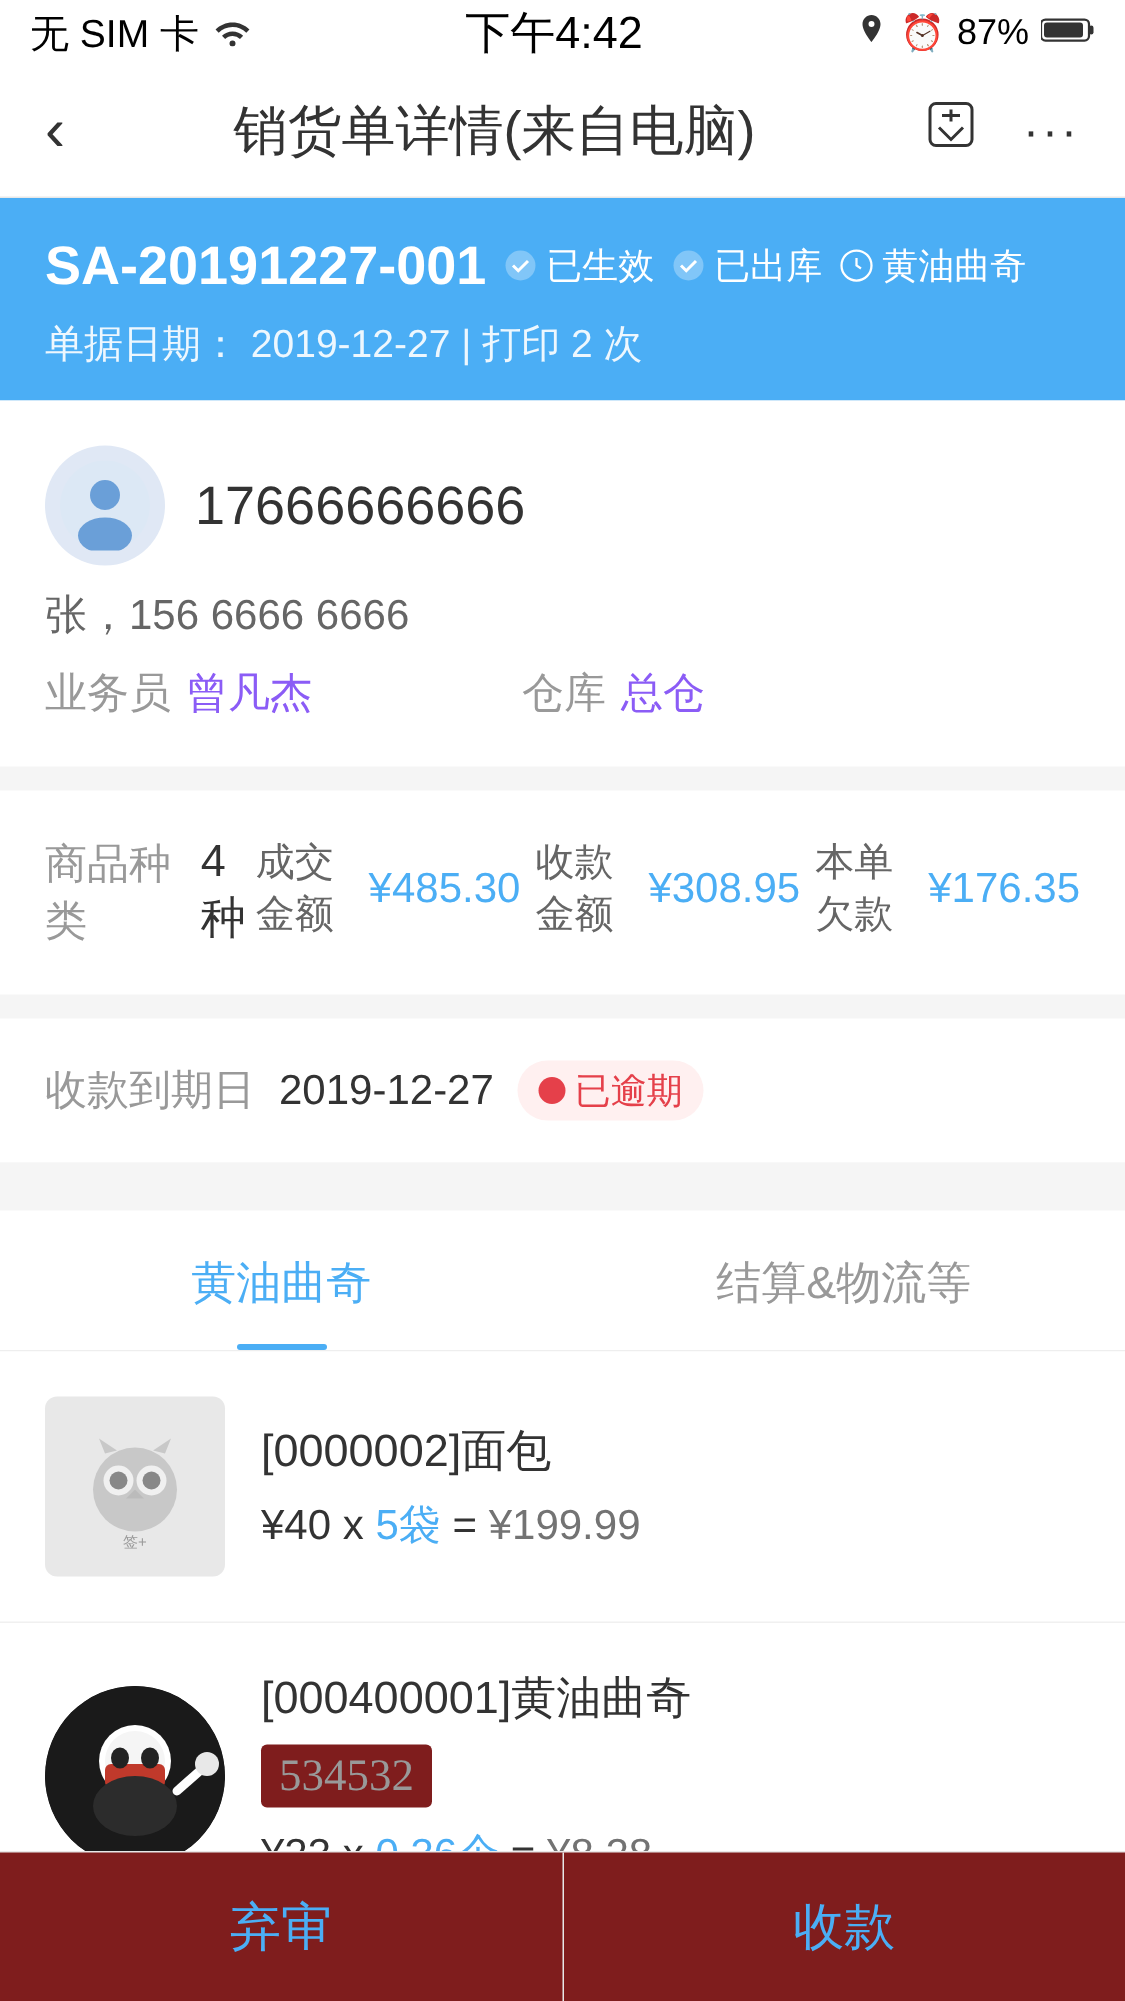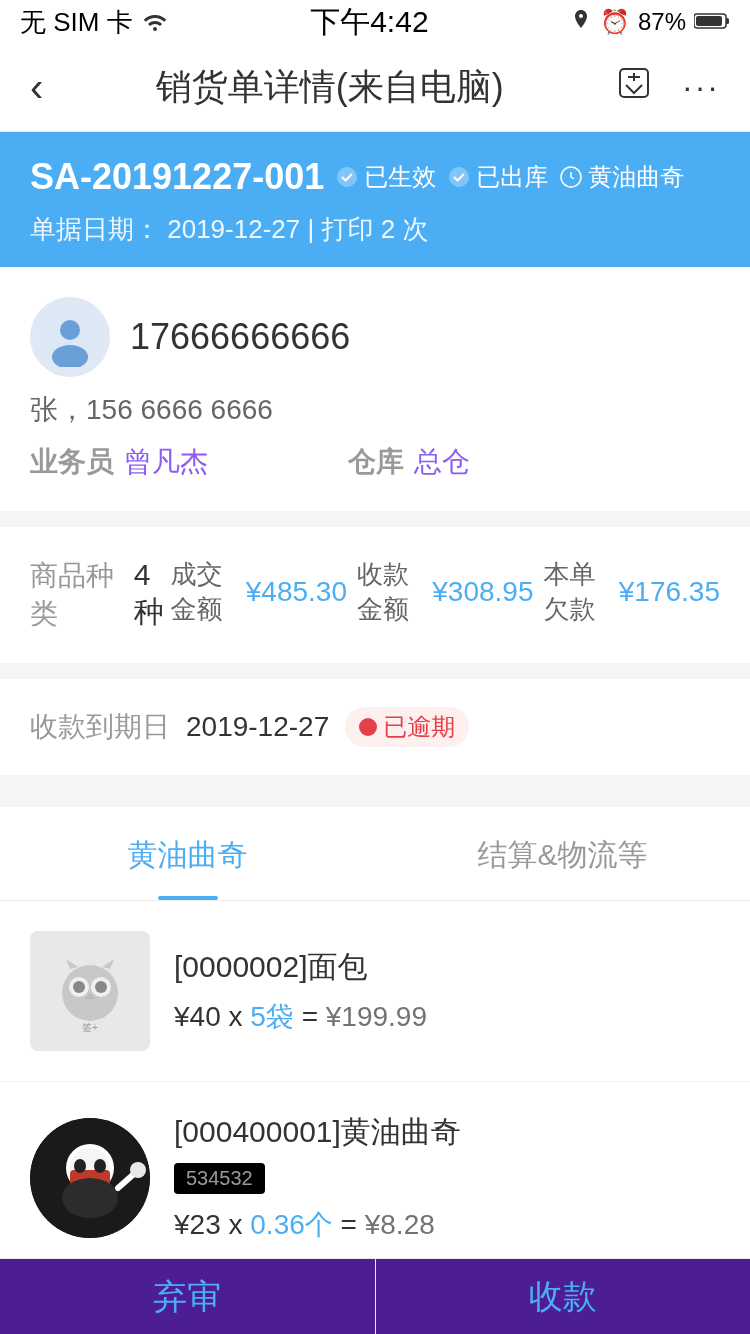--- a/index.html
+++ b/index.html
@@ -102,21 +102,21 @@
     }
     .customer-name { font-size: 36px; color: #333; font-weight: 500; }
     .customer-sub { font-size: 28px; color: #666; }
     .customer-meta {
       display: flex;
       gap: 60px;
       font-size: 28px;
       color: #666;
     }
     .customer-meta-item { display: flex; gap: 10px; }
-    .customer-meta-label { color: #999; font-weight: bold; }
+    .customer-meta-label { color: #999; }
     .customer-meta-value { color: #8b5cf6; }
 
     
     .summary-section {
       background: #fff;
       padding: 30px;
       margin-bottom: 16px;
     }
     .summary-row {
       display: flex;
@@ -223,39 +223,40 @@
       flex-shrink: 0;
       display: flex;
       align-items: center;
       justify-content: center;
       overflow: hidden;
     }
     .product-info { flex: 1; }
     .product-name { font-size: 30px; color: #333; margin-bottom: 10px; }
     .product-sku {
       display: inline-block;
-      background: #000000;
+      background: #7f1d1d;
       color: #999;
-      font-size: 20px;
+      font-size: 30px;
       padding: 4px 12px;
       border-radius: 4px;
       margin-bottom: 12px;
+      font-family: Liberation Serif, serif;
     }
     .product-price { font-size: 28px; color: #333; }
     .product-price-highlight { color: #737373; font-weight: 500; }
     .product-price-qty { color: #4BAEF5; }
 
     
     .bottom-bar {
       position: fixed;
       bottom: 0;
       left: 0;
       width: 750px;
-      height: 76px;
-      background: #4c1d95;
+      height: 100px;
+      background: #7f1d1d;
       border-top: 1px solid #e8e8e8;
       display: flex;
     }
     .bottom-btn {
       flex: 1;
       display: flex;
       align-items: center;
       justify-content: center;
       font-size: 34px;
       color: #4BAEF5;

